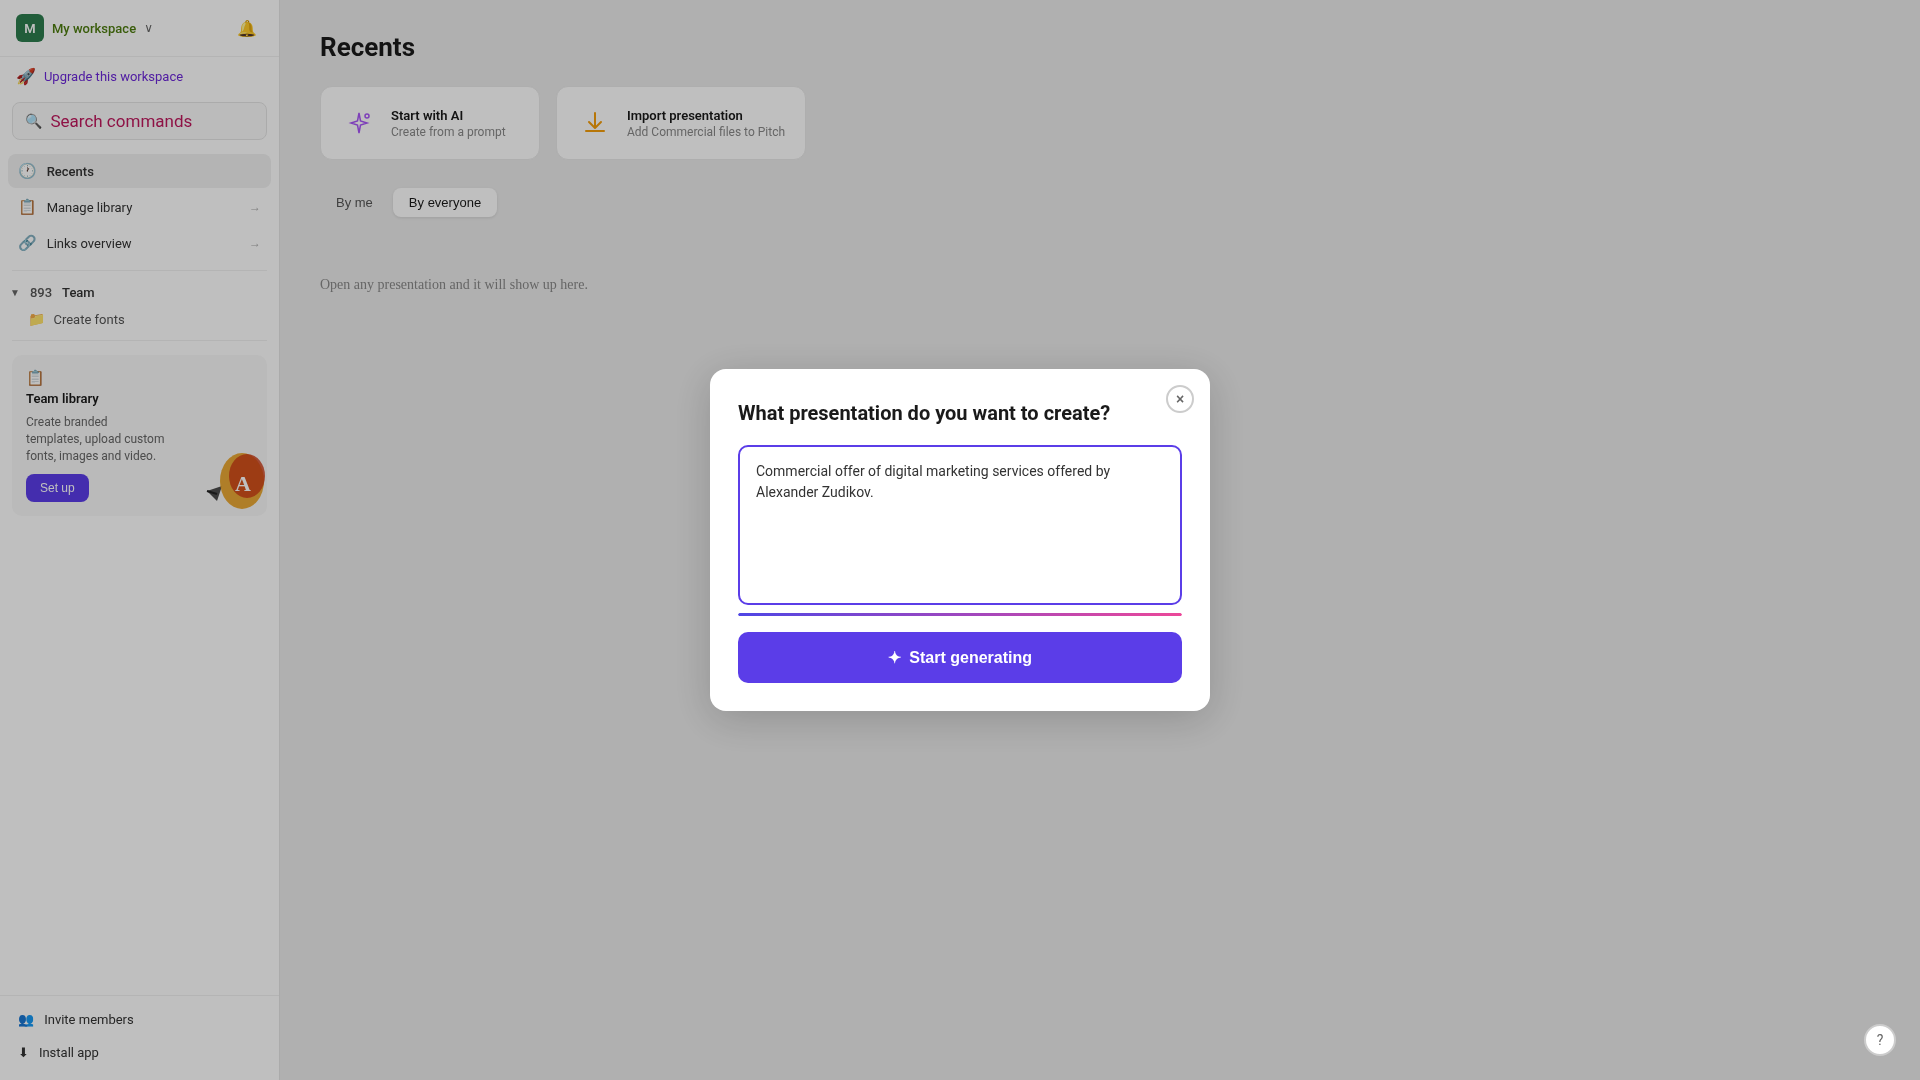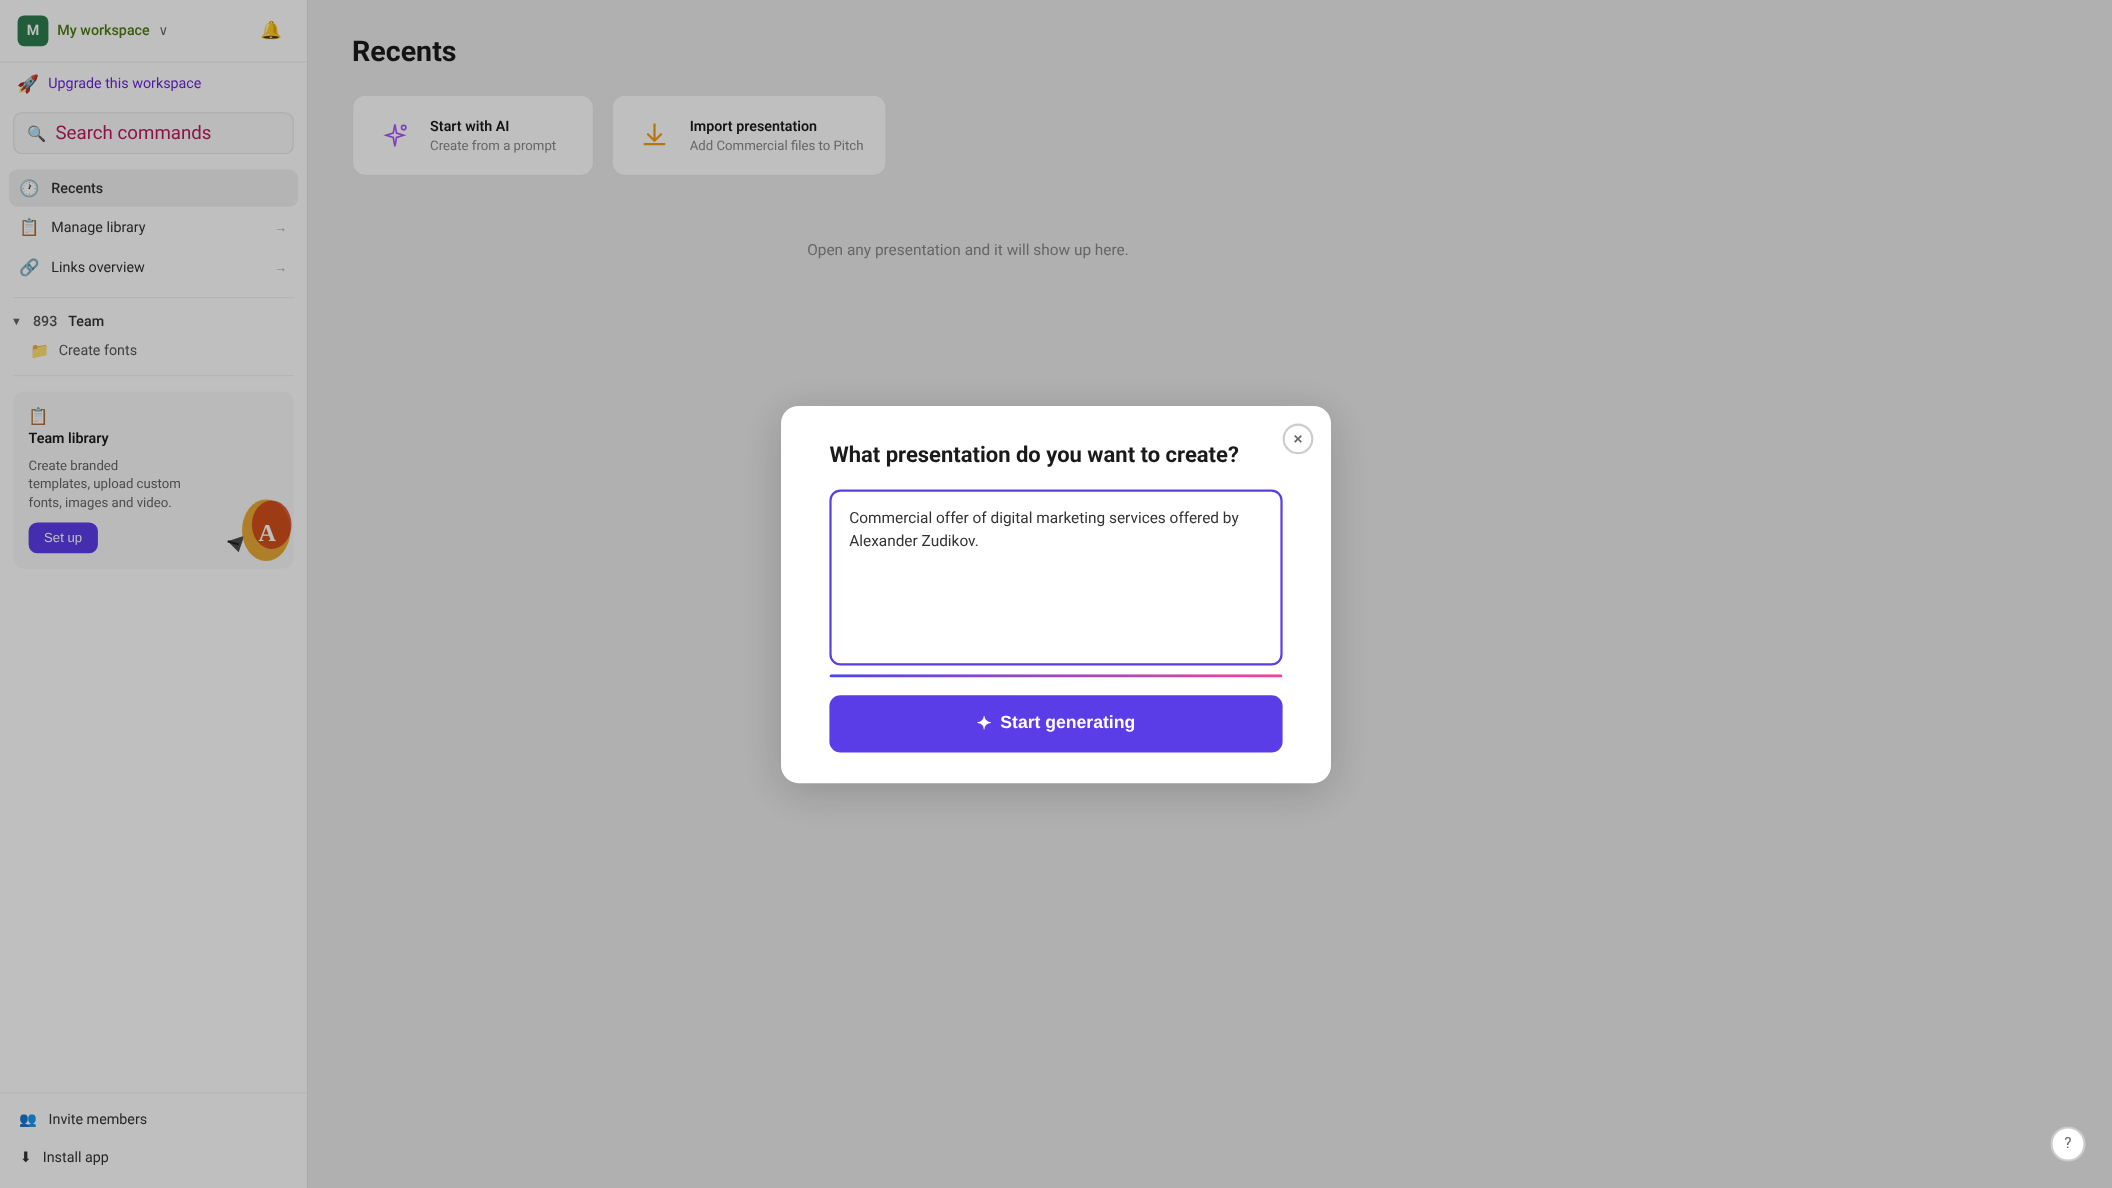--- a/index.html
+++ b/index.html
@@ -323,41 +323,42 @@
     }
 
     .filter-tab.active {
       background: white;
       color: #1a1a1a;
       font-weight: 500;
       box-shadow: 0 1px 3px rgba(0,0,0,0.1);
     }
 
     .empty-state {
-      text-align: center;
+      text-align: left;
       margin-top: 60px;
       color: #888;
       font-size: 14px;
+      font-family: Liberation Serif, serif;
     }
 
     
     .modal-overlay {
       position: fixed;
       inset: 0;
       background: rgba(0,0,0,0.25);
       display: flex;
       align-items: center;
       justify-content: center;
       z-index: 100;
     }
 
     .modal {
       background: white;
       border-radius: 16px;
-      padding: 32px 44px 28px;
+      padding: 32px 28px 28px;
       width: 500px;
       max-width: 95vw;
       position: relative;
       box-shadow: 0 8px 40px rgba(0,0,0,0.18);
     }
 
     .modal-title {
       font-size: 20px;
       font-weight: 700;
       color: #1a1a1a;
@@ -578,20 +579,24 @@
             <path d="M5 22 L23 22" stroke="#f59e0b" stroke-width="2" stroke-linecap="round"></path>
           </svg>
         </div>
         <div class="action-card-texts">
           <div class="action-card-title">Import presentation</div>
           <div class="action-card-subtitle">Add Commercial files to Pitch</div>
         </div>
       </div>
     </div>
 
+    <div class="filter-tabs">
+      <button class="filter-tab">By me</button>
+      <button class="filter-tab active">By everyone</button>
+    </div>
 
     <div class="empty-state">
       <span>Open any presentation and it will show up here.</span>
     </div>
 
   </div>
 </div>
 
 <div class="modal-overlay">
   <div class="modal">

